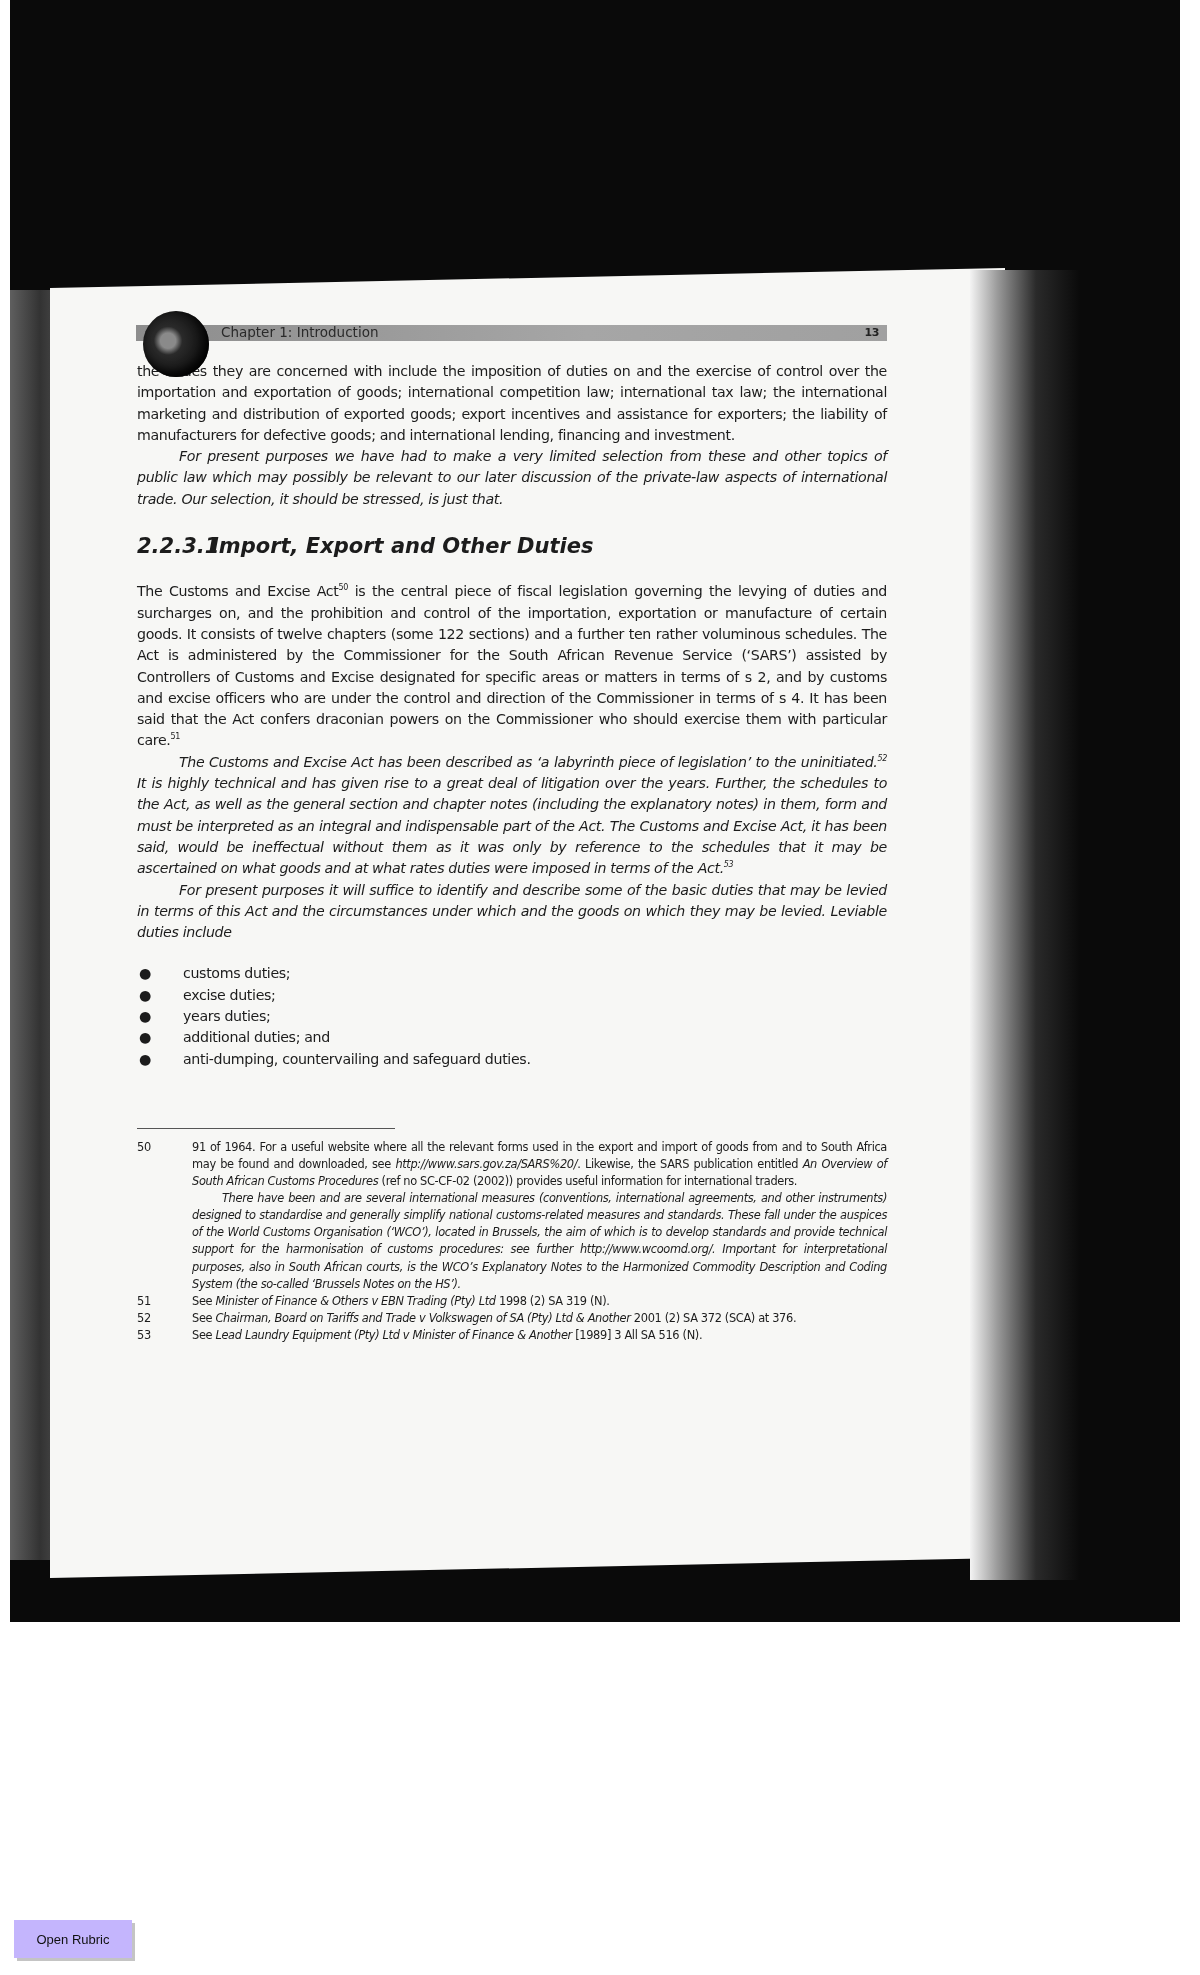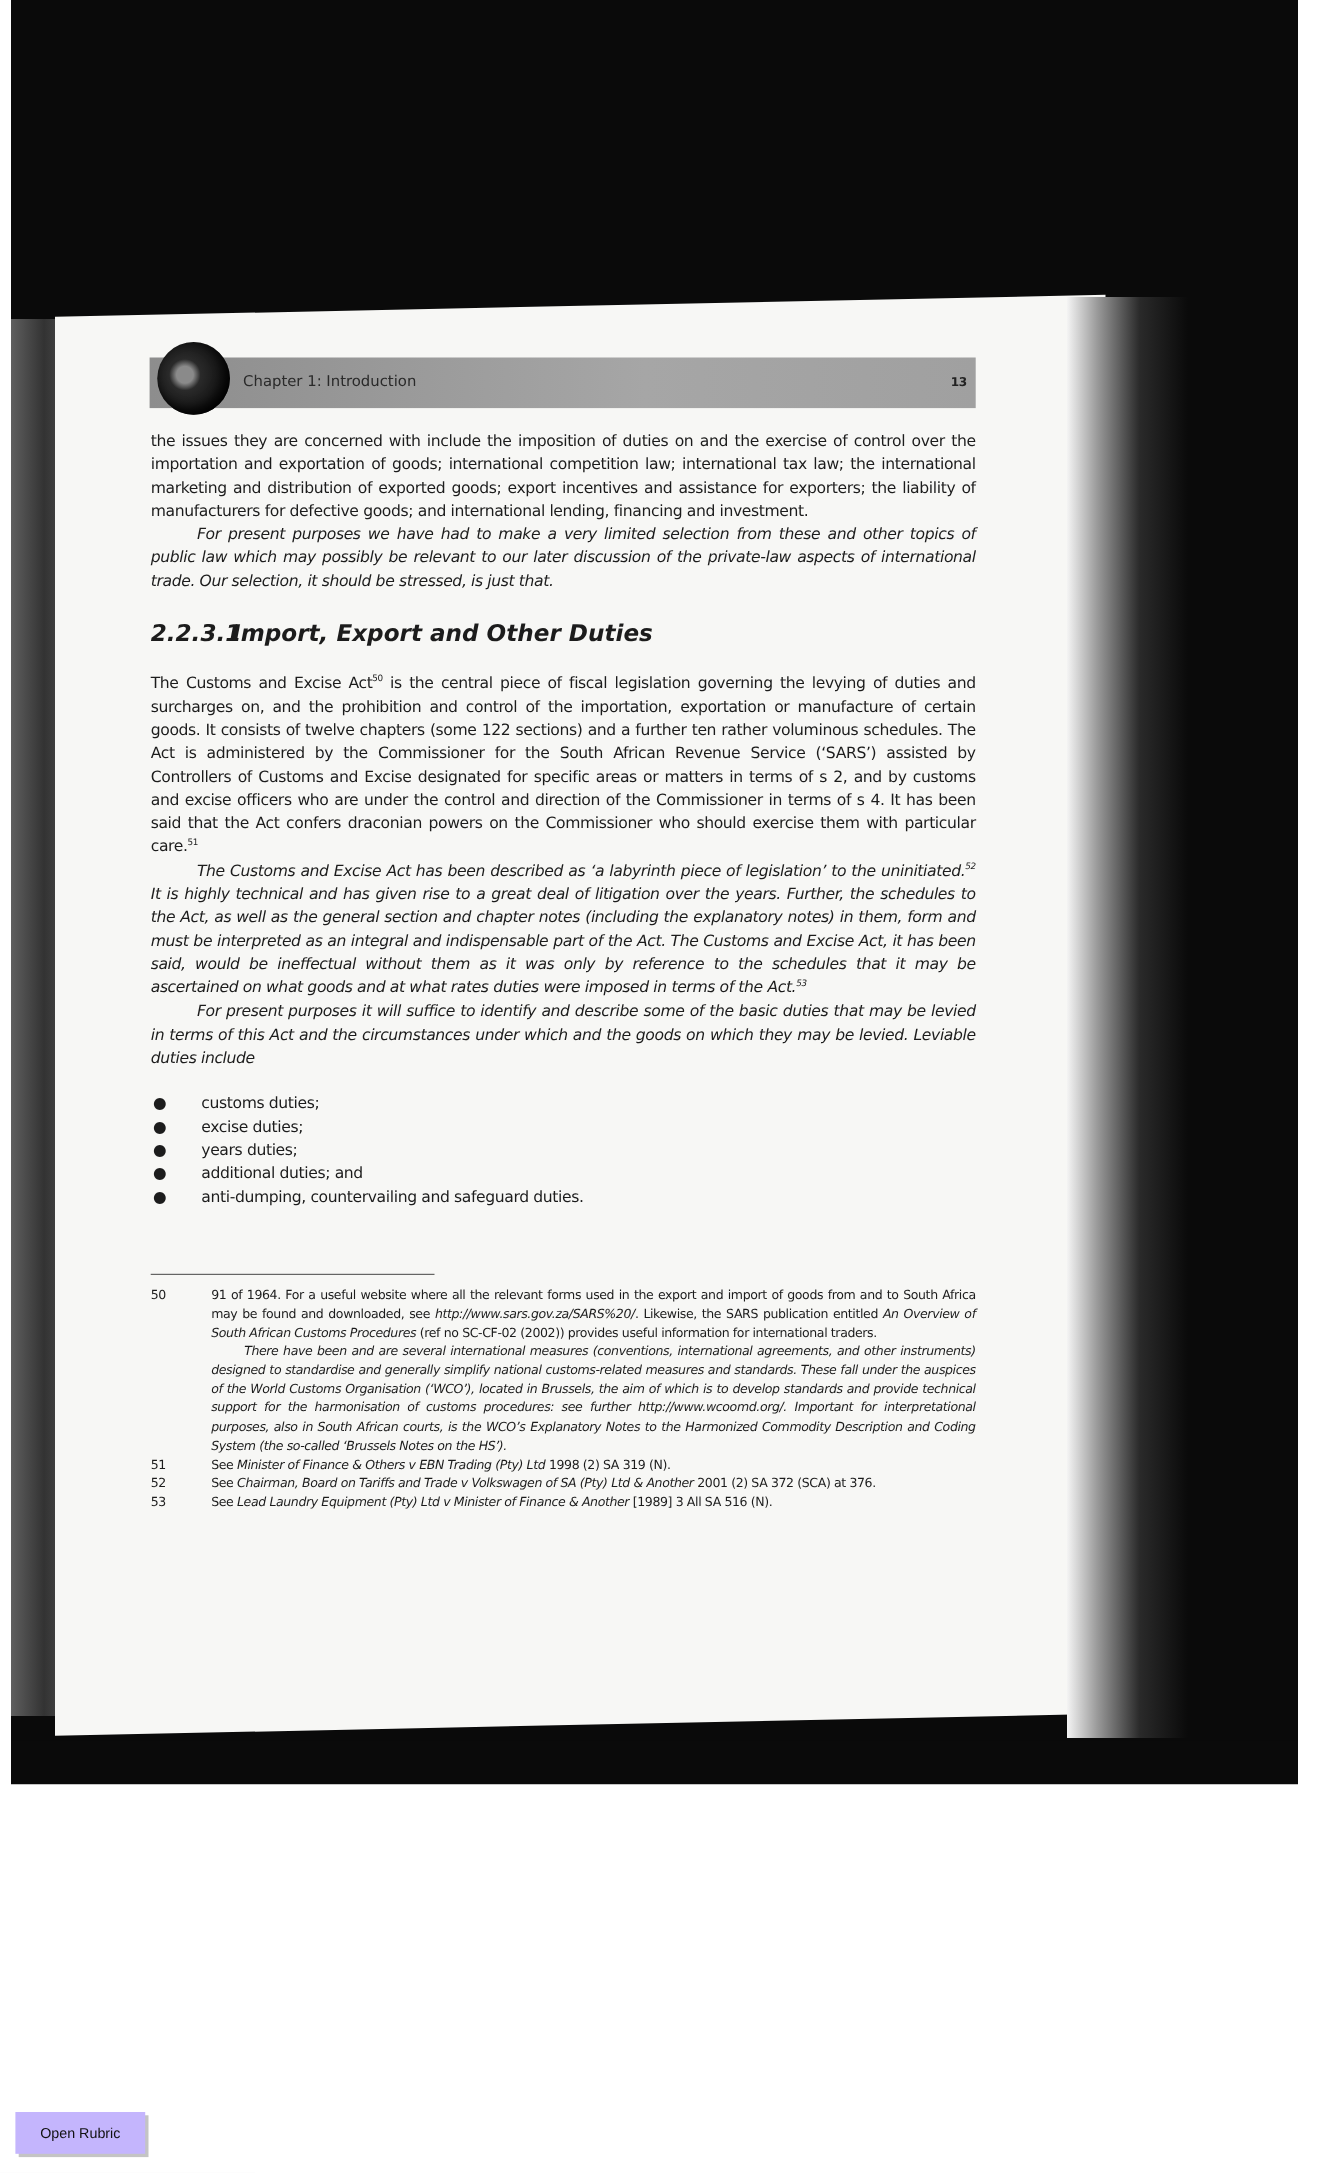--- a/index.html
+++ b/index.html
@@ -32,21 +32,21 @@
 
   
   .content {
     position: absolute; left: 137px; top: 325px; width: 750px;
     color: #1c1c1c;
     font-family: "DejaVu Sans", sans-serif;
     font-size: 14.2px; line-height: 21.3px;
     letter-spacing: -0.35px;
   }
   .chapter-bar {
-    position: relative; height: 46px; margin-left: -1px; margin-bottom: 20px;
+    position: relative; height: 16px; margin-left: -1px; margin-bottom: 20px;
     background: linear-gradient(90deg, #8d8d8d, #a6a6a6 60%, #a0a0a0);
     display: flex; align-items: center;
   }
   .globe {
     position: absolute; left: 7px; top: -14px; width: 66px; height: 66px; border-radius: 50%;
     background: radial-gradient(circle at 38% 45%, #8a8a8a 0 14%, #2a2a2a 26%, #151515 60%, #0d0d0d 100%);
     box-shadow: inset -4px -4px 10px #000;
   }
   .chapter-title { margin-left: 85px; font-size: 13.5px; color: #2a2a2a; letter-spacing: 0; }
   .page-number { margin-left: auto; margin-right: 8px; font-weight: bold; font-size: 11px; color: #222; }

